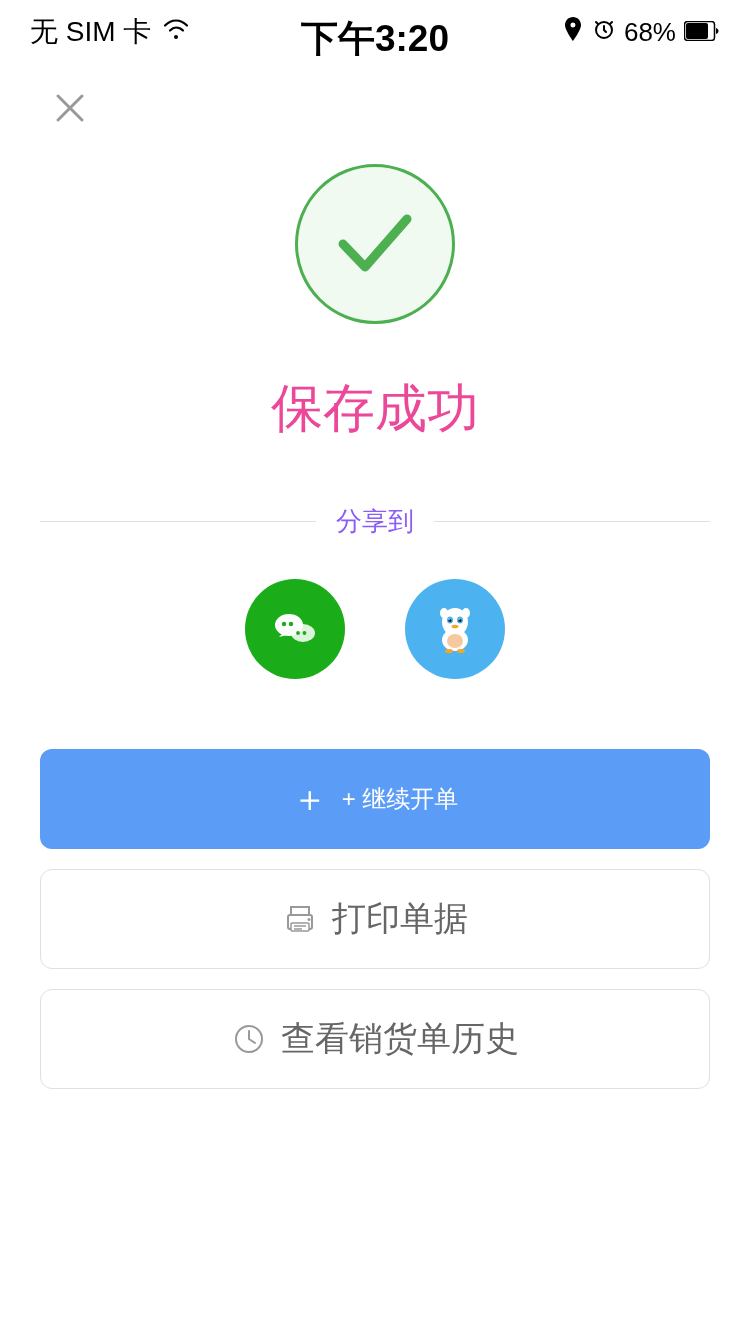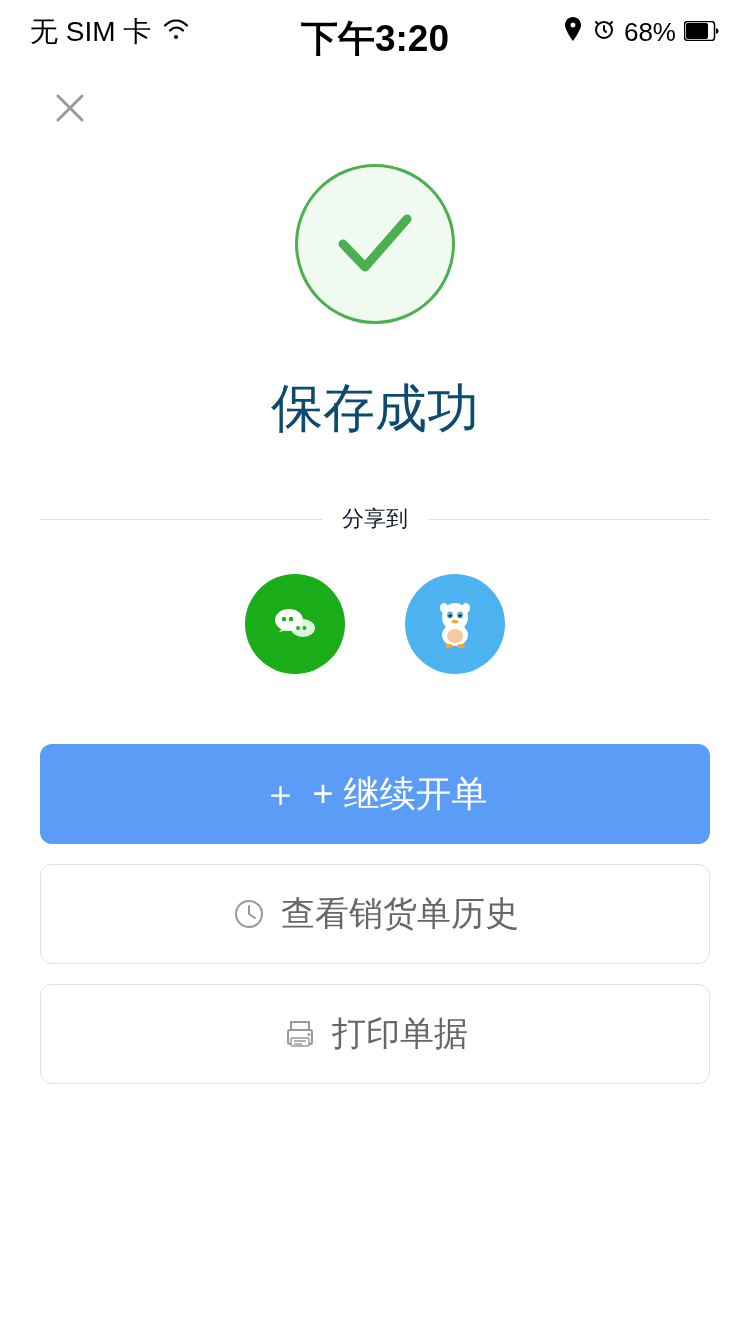--- a/index.html
+++ b/index.html
@@ -91,43 +91,43 @@
       align-items: center;
       justify-content: center;
       margin-top: 100px;
       margin-bottom: 50px;
     }
 
     
     .success-title {
       font-size: 52px;
       font-weight: 500;
-      color: #0c4a6e;
+      color: #ec4899;
       margin-bottom: 60px;
       text-align: center;
     }
 
     
     .share-divider {
       width: 100%;
       display: flex;
       align-items: center;
       gap: 20px;
       margin-bottom: 40px;
     }
 
     .divider-line {
       flex: 1;
       height: 1px;
       background: #e0e0e0;
     }
 
     .share-label {
-      font-size: 22px;
-      color: #0f172a;
+      font-size: 26px;
+      color: #8b5cf6;
       white-space: nowrap;
     }
 
     
     .share-icons {
       display: flex;
       flex-direction: row;
       gap: 60px;
       margin-bottom: 70px;
       justify-content: center;
@@ -312,39 +312,39 @@
         <ellipse cx="18" cy="13" rx="4" ry="5" fill="white"></ellipse>
         <ellipse cx="40" cy="13" rx="4" ry="5" fill="white"></ellipse>
       </svg>
     </button>
   </div>
 
   <div class="action-buttons">
 
     <button class="btn-primary">
       <span style="font-size:36px;font-weight:300;">＋</span>
-      <span style="font-size:36px;">+ 继续开单</span>
-    </button>
-
-    <button class="btn-secondary">
-
-      <svg width="36" height="36" viewBox="0 0 36 36" fill="none">
-        <circle cx="18" cy="18" r="13" stroke="#999" stroke-width="2" fill="none"></circle>
-        <polyline points="18,10 18,18 24,22" stroke="#999" stroke-width="2" stroke-linecap="round" stroke-linejoin="round"></polyline>
-      </svg>
-      <span>查看销货单历史</span>
+      <span style="font-size:24px;">+ 继续开单</span>
     </button>
 
     <button class="btn-secondary">
 
       <svg width="36" height="36" viewBox="0 0 36 36" fill="none">
         <rect x="6" y="14" width="24" height="14" rx="2" stroke="#999" stroke-width="2" fill="none"></rect>
         <rect x="9" y="22" width="18" height="8" rx="1" fill="white" stroke="#999" stroke-width="1.5"></rect>
         <path d="M9 14V6h18v8" stroke="#999" stroke-width="2" fill="none"></path>
         <circle cx="27" cy="18.5" r="1.5" fill="#999"></circle>
         <line x1="12" y1="25" x2="24" y2="25" stroke="#999" stroke-width="1.5"></line>
         <line x1="12" y1="28" x2="20" y2="28" stroke="#999" stroke-width="1.5"></line>
       </svg>
       <span>打印单据</span>
     </button>
 
+    <button class="btn-secondary">
+
+      <svg width="36" height="36" viewBox="0 0 36 36" fill="none">
+        <circle cx="18" cy="18" r="13" stroke="#999" stroke-width="2" fill="none"></circle>
+        <polyline points="18,10 18,18 24,22" stroke="#999" stroke-width="2" stroke-linecap="round" stroke-linejoin="round"></polyline>
+      </svg>
+      <span>查看销货单历史</span>
+    </button>
+
   </div>
 </div>
 
 </body></html>

